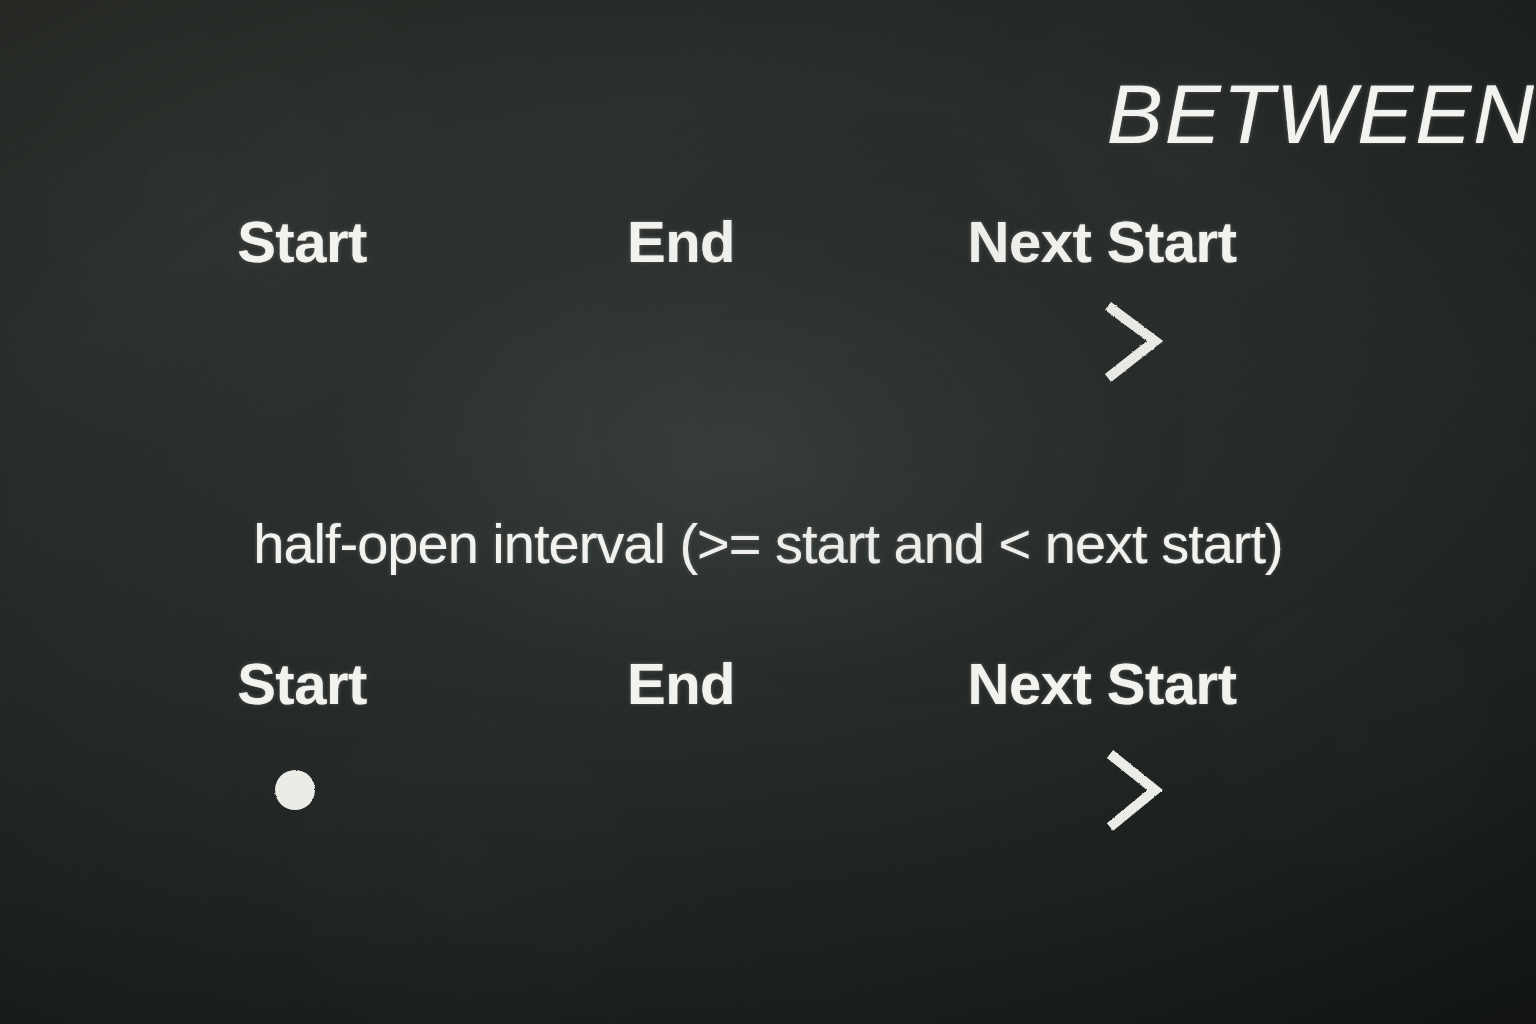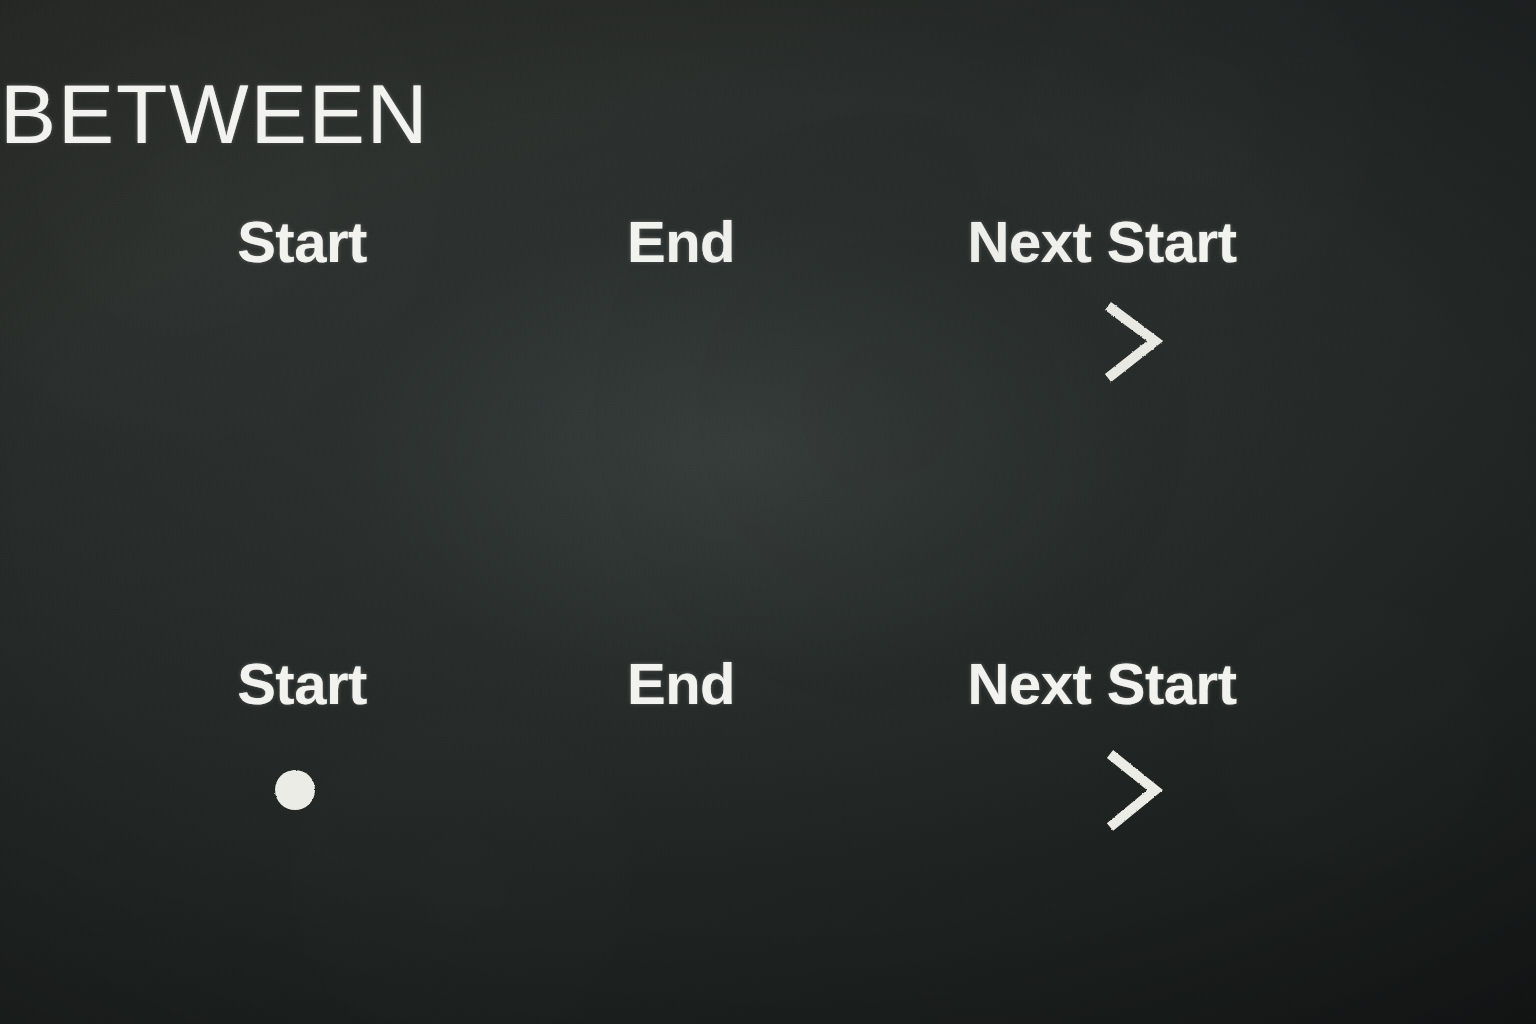--- a/index.html
+++ b/index.html
@@ -53,28 +53,29 @@
     position: absolute;
     color: #f2f2ee;
     white-space: nowrap;
     text-shadow:
       0 0 1px rgba(255,255,255,0.55),
       0 0 4px rgba(226,226,220,0.28),
       0 1px 2px rgba(0,0,0,0.45);
   }
 
   #title {
-    left: 0; right: 17px;
+    left: 0; right: 0;
     top: 72px;
-    text-align: left;
+    text-align: right;
     font-size: 84px;
     line-height: 1;
     letter-spacing: 2px;
     font-weight: 400;
     font-family: "Liberation Sans", sans-serif;
+    font-style: italic;
   }
 
   .tl-label {
     font-size: 58px;
     line-height: 1;
     font-family: "Liberation Sans", sans-serif;
     font-weight: 700;
     transform: translateX(-50%);
     letter-spacing: -0.5px;
   }
@@ -128,20 +129,21 @@
 
       <line class="stroke" x1="300" y1="51" x2="1130" y2="51" stroke-width="9"></line>
 
       <line class="stroke" x1="302" y1="13" x2="302" y2="89" stroke-width="8"></line>
 
       <line class="stroke" x1="679" y1="15" x2="679" y2="92" stroke-width="8"></line>
 
       <polyline class="stroke" points="1108,16 1155,51 1108,88" fill="none" stroke-width="10" stroke-linejoin="miter"></polyline>
     </svg>
 
+    <div class="chalk" id="mid-note">half-open interval (&gt;= start and &lt; next start)</div>
 
     <div class="chalk tl-label" style="left:302px; top:655px;">Start</div>
     <div class="chalk tl-label" style="left:681px; top:655px;">End</div>
     <div class="chalk tl-label" style="left:1102px; top:655px;">Next Start</div>
 
     <svg class="tl-svg" style="left:0px; top:738px;" width="1536" height="110" viewBox="0 0 1536 110">
 
       <line class="stroke" x1="295" y1="52" x2="1130" y2="52" stroke-width="9"></line>
 
       <circle class="fillchalk" cx="295" cy="52" r="20"></circle>

